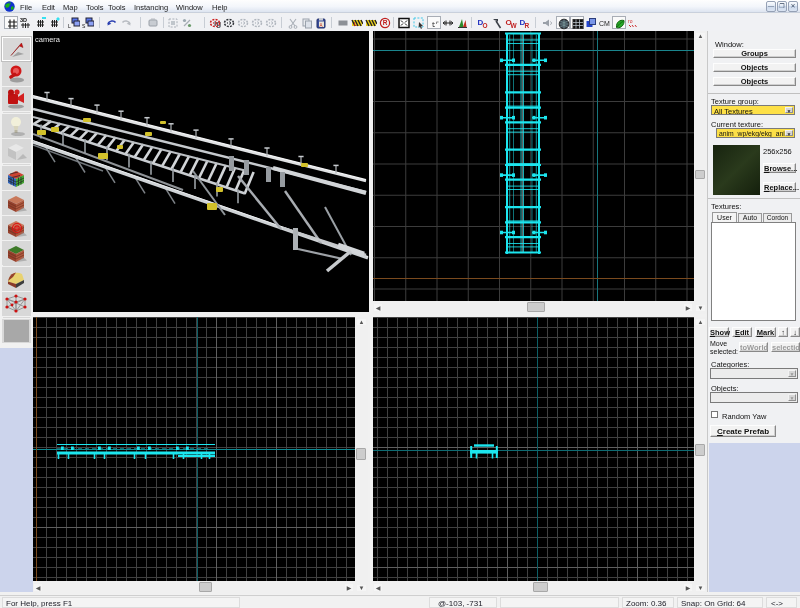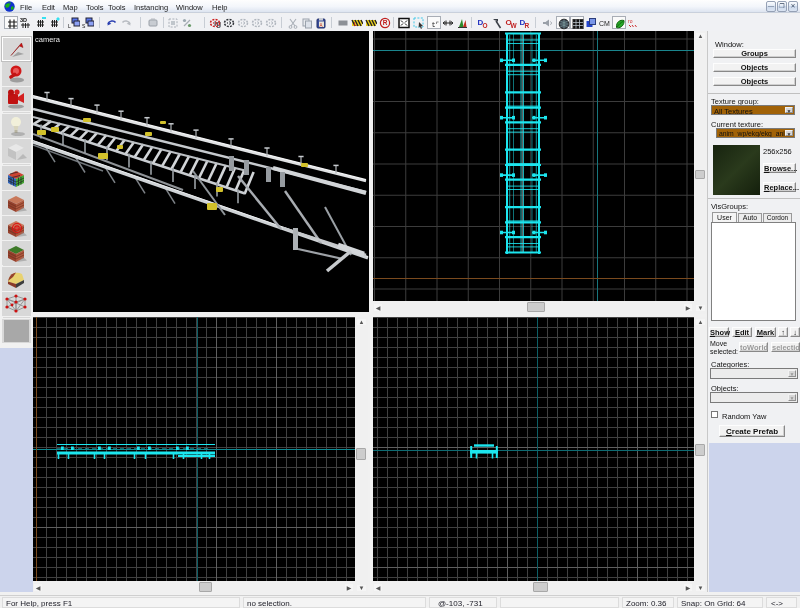--- a/index.html
+++ b/index.html
@@ -31,21 +31,21 @@
 #vbr { left:373px; top:317px; width:334px; height:277px; }
 #camlbl { position:absolute; left:2px; top:4px; color:#e8e8e8; font-size:7.5px; z-index:5 }
 .sb { position:absolute; background:#f0f0f0; }
 .sbthumb { position:absolute; background:#cdcdcd; border:1px solid #a8a8a8; border-radius:1px;}
 .sbarr { position:absolute; color:#555; font-size:6px; text-align:center; background:#f5f5f5; }
 #rpanel { position:absolute; left:707px; top:31px; width:93px; height:561px;
   background:#f0f1f3; border-left:1px solid #c8c8c8; font-size:7.5px; color:#111; }
 .rp-btn { position:absolute; background:#f2f2f2; border:1px solid #888;
   border-top-color:#fdfdfd; border-left-color:#fdfdfd; text-align:center; font-size:7.5px;
   box-shadow:inset -1px -1px 0 #cfcfcf;font-weight:bold; }
-.combo { position:absolute; background:#a16207; border:1px solid #7a7a7a; font-size:7.5px; }
+.combo { position:absolute; background:#fde047; border:1px solid #7a7a7a; font-size:7.5px; }
 .combo .ar { position:absolute; right:1px; top:1px; bottom:1px; width:8px; background:#d6d6d6;
   text-align:center; font-size:5px; line-height:7px; color:#333; border:1px solid #f2f2f2;
   border-right-color:#909090; border-bottom-color:#909090; }
 #rp-bottom { position:absolute; left:1px; top:412px; width:92px; height:149px; background:#ccd4ec; }
 #statusbar { position:absolute; left:0; top:595px; width:800px; height:13px;
   background:#f1f1f1; border-top:1px solid #cfcfcf; font-size:8px; color:#1a1a24; }
 .sp { position:absolute; top:1px; height:11px; border:1px solid #dcdcdc;
   background:#f4f4f4; padding:1px 3px 7px 3px; white-space:nowrap; overflow:hidden; }
 </style>
 </head>
@@ -640,21 +640,21 @@
     <div style="position:absolute;left:0;top:62px;width:93px;height:1px;background:#c0c0c0"></div>
     <div style="position:absolute;left:3px;top:66px">Texture group:</div>
     <div class="combo" style="left:3px;top:74px;width:84px;height:10px;padding:1px 0 0 2px">All Textures<span class="ar">▼</span></div>
     <div style="position:absolute;left:3px;top:89px">Current texture:</div>
     <div class="combo" style="left:8px;top:97px;width:79px;height:10px;padding:1px 0 0 2px;font-size:6.8px;white-space:nowrap;overflow:hidden">anim_wp/ekg/ekg_anir<span class="ar">▼</span></div>
     <div style="position:absolute;left:5px;top:114px;width:47px;height:50px;background:linear-gradient(135deg,#17230f,#2a3a1c 50%,#141f0c)"></div>
     <div style="position:absolute;left:55px;top:116px">256x256</div>
     <div class="rp-btn" style="left:55px;top:132px;width:33px;height:10px;line-height:9px"><u>B</u>rowse...</div>
     <div class="rp-btn" style="left:55px;top:151px;width:33px;height:10px;line-height:9px"><u>R</u>eplace...</div>
     <div style="position:absolute;left:0;top:167px;width:93px;height:1px;background:#c0c0c0"></div>
-    <div style="position:absolute;left:3px;top:171px">VisGroups:</div>
+    <div style="position:absolute;left:3px;top:171px">Textures:</div>
     <div style="position:absolute;left:4px;top:181px;width:25px;height:10px;background:#f4f4f4;border:1px solid #999;border-bottom:none;text-align:center;font-size:7px;padding-top:1px">User</div>
     <div style="position:absolute;left:30px;top:182px;width:24px;height:9px;background:#ececec;border:1px solid #999;border-bottom:none;text-align:center;font-size:7px">Auto</div>
     <div style="position:absolute;left:55px;top:182px;width:29px;height:9px;background:#ececec;border:1px solid #999;border-bottom:none;text-align:center;font-size:6.5px">Cordon</div>
     <div style="position:absolute;left:3px;top:191px;width:85px;height:99px;background:#fff;border:1px solid #808080"></div>
     <div class="rp-btn" style="left:1px;top:296px;width:20px;height:10px;line-height:9px"><u>S</u>how</div>
     <div class="rp-btn" style="left:24px;top:296px;width:20px;height:10px;line-height:9px"><u>E</u>dit</div>
     <div class="rp-btn" style="left:47px;top:296px;width:21px;height:10px;line-height:9px"><u>M</u>ark</div>
     <div class="rp-btn" style="left:70px;top:296px;width:10px;height:10px;line-height:9px">↑</div>
     <div class="rp-btn" style="left:82px;top:296px;width:10px;height:10px;line-height:9px">↓</div>
     <div style="position:absolute;left:2px;top:309px;line-height:1.15;font-size:7px;width:28px">Move<br>selected:</div>
@@ -663,25 +663,24 @@
     <div style="position:absolute;left:3px;top:329px"><u>C</u>ategories:</div>
     <div class="combo" style="left:2px;top:337px;width:88px;height:11px;background:#ececec">
         <span class="ar" style="color:#999">▼</span>
       </div>
     <div style="position:absolute;left:3px;top:353px"><u>O</u>bjects:</div>
     <div class="combo" style="left:2px;top:361px;width:88px;height:11px;background:#ececec">
         <span class="ar" style="color:#999">▼</span>
       </div>
     <div style="position:absolute;left:3px;top:380px;width:7px;height:7px;background:#fff;border:1px solid #777"></div>
     <div style="position:absolute;left:14px;top:381px">Random Yaw</div>
-    <div class="rp-btn" style="left:11px;top:394px;width:66px;height:12px;line-height:11px;font-size:8px"><u>C</u>reate Prefab</div>
+    <div class="rp-btn" style="left:2px;top:394px;width:66px;height:12px;line-height:11px;font-size:8px"><u>C</u>reate Prefab</div>
     <div id="rp-bottom"></div>
   </div>
   <div id="statusbar">
     <div class="sp" style="left:2px;width:238px">For Help, press F1</div>
-    <div class="sp" style="left:243px;width:183px">no selection.</div>
     <div class="sp" style="left:429px;width:68px;padding-left:8px">@-103, -731</div>
     <div class="sp" style="left:500px;width:119px"></div>
     <div class="sp" style="left:622px;width:52px">Zoom: 0.36</div>
     <div class="sp" style="left:677px;width:86px">Snap: On Grid: 64</div>
     <div class="sp" style="left:766px;width:31px;padding-left:4px">&lt;-&gt;</div>
   </div>
 </div>
 
 </body></html>

